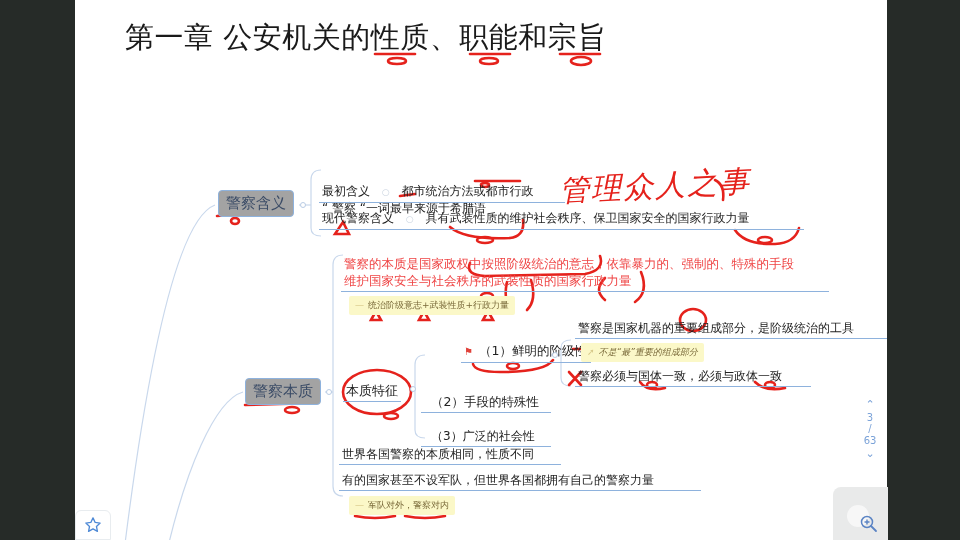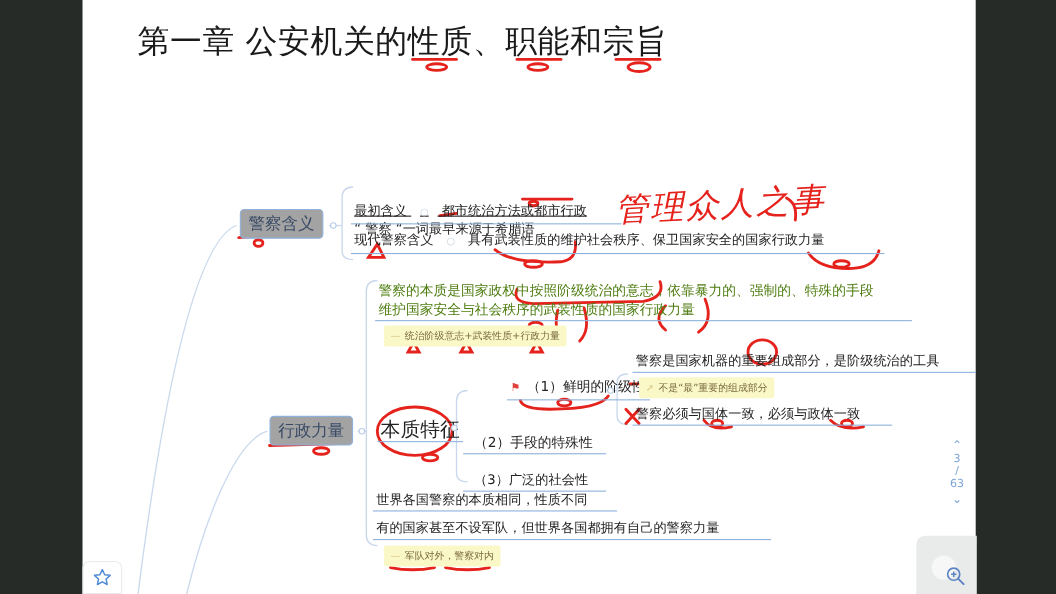--- a/index.html
+++ b/index.html
@@ -6,21 +6,21 @@
   html, body { width: 960px; height: 540px; overflow: hidden; background: #262b28; }
   body { position: relative; font-family: "DejaVu Sans", "Liberation Sans", sans-serif; color: #333; }
   .side-left { position: absolute; left: 0; top: 0; width: 75px; height: 540px; background: #262b28; }
   .side-right { position: absolute; left: 887px; top: 0; width: 73px; height: 540px; background: #262b28; }
   .page { position: absolute; left: 75px; top: 0; width: 812px; height: 540px; background: #ffffff; overflow: hidden; padding-left: 36px; }
   .title { position: absolute; left: 50px; top: 18px; font-size: 29px; color: #1a1a1a; letter-spacing: 0.5px; white-space: nowrap; }
   svg.links { position: absolute; left: 0; top: 0; width: 812px; height: 540px; pointer-events: none; }
   .node-main { position: absolute; padding: 3px 7px; font-size: 15px; color: #3a4b66; background: #a3a3a3; border: 1.5px solid #8eb2dd; border-radius: 4px; white-space: nowrap; }
   .leaf { position: absolute; font-size: 12px; color: #222; white-space: nowrap; line-height: 16px; padding: 0 3px 2px 3px; border-bottom: 1.5px solid #8eb2dd; }
   .leaf.plain { border-bottom: none; margin-top: 43px; }
-  .leaf-multi { position: absolute; font-size: 12.5px; color: #4d7c0f; line-height: 17px; padding: 0 3px 2px 3px; border-bottom: 1.5px solid #8eb2dd; white-space: nowrap; }
+  .leaf-multi { position: absolute; font-size: 12.5px; color: #ef4444; line-height: 17px; padding: 0 3px 2px 3px; border-bottom: 1.5px solid #8eb2dd; white-space: nowrap; }
   .note { position: absolute; font-size: 9px; color: #7a6a3a; background: #fbf8c8; padding: 3px 6px; white-space: nowrap; border-radius: 2px; margin-left: 12px; }
   .note .dash { color: #d8c98a; margin-right: 4px; }
   .flag { color: #e0413a; font-size: 10px; margin-right: 6px; }
   .collapse-dot { position: absolute; width: 6px; height: 6px; border: 1px solid #b9cce4; border-radius: 50%; background: #fff; }
   .handwriting { position: absolute; left: 484px; top: 166px; font-size: 30px; color: #e5221c; font-family: "DejaVu Serif", serif; font-style: italic; letter-spacing: 2px; transform: rotate(-3deg); white-space: nowrap; }
   .pager { position: absolute; left: 856px; top: 398px; width: 28px; text-align: center; color: #7aa2d8; font-size: 10px; }
   .pager .arrow { display: block; font-size: 11px; color: #7aa2d8; cursor: pointer; }
   .pager .num { display: block; line-height: 13px; }
   .pager .slash { display: block; line-height: 10px; }
   .zoom-btn { position: absolute; left: 833px; top: 487px; width: 55px; height: 53px; background: #e9eaea; border-radius: 8px 0 0 0; }
@@ -107,56 +107,56 @@
 
       <path d="M 280 516 Q 300 520 320 516"></path>
         <path d="M 330 516 Q 350 520 370 516"></path>
     </g>
   </svg>
 
   <div class="node-main" style="left:143px; top:190px;">警察含义</div>
   <div class="collapse-dot" style="left:225px; top:202px;"></div>
 
   <div class="leaf plain" style="left:244px; top:157px;">“ 警察 “一词最早来源于希腊语</div>
-  <div class="leaf" style="left:244px; top:183px; width:246px;text-decoration:underline;">
+  <div class="leaf" style="left:244px; top:183px; width:246px;">
     <span>最初含义</span>
     <span style="color:#c9d3df; margin:0 8px; font-size:9px;">○</span>
     <span>都市统治方法或都市行政</span>
   </div>
   <div class="leaf" style="left:244px; top:210px; width:485px;">
     <span>现代警察含义</span>
     <span style="color:#c9d3df; margin:0 8px; font-size:9px;">○</span>
     <span>具有武装性质的维护社会秩序、保卫国家安全的国家行政力量</span>
   </div>
 
   <div class="handwriting">管理众人之事</div>
 
-  <div class="node-main" style="left:170px; top:378px;">行政力量</div>
+  <div class="node-main" style="left:170px; top:378px;">警察本质</div>
   <div class="collapse-dot" style="left:251px; top:389px;"></div>
 
   <div class="leaf-multi" style="left:266px; top:255px; width:488px;">
     <div>警察的本质是国家政权中按照阶级统治的意志，依靠暴力的、强制的、特殊的手段</div>
     <div>维护国家安全与社会秩序的武装性质的国家行政力量</div>
   </div>
   <div class="note" style="left:262px; top:296px;">
     <span class="dash">—</span><span>统治阶级意志+武装性质+行政力量</span>
   </div>
 
-  <div class="leaf" style="left:268px; top:383px; font-size:18px;">本质特征</div>
+  <div class="leaf" style="left:268px; top:383px; font-size:13px;">本质特征</div>
   <div class="collapse-dot" style="left:335px; top:386px;"></div>
 
   <div class="leaf" style="left:346px; top:343px; width:130px; font-size:12.5px;margin-left:40px;">
     <span class="flag">⚑</span><span>（1）鲜明的阶级性</span>
   </div>
   <div class="collapse-dot" style="left:477px; top:352px;"></div>
   <div class="leaf" style="left:346px; top:394px; width:130px; font-size:12.5px; padding-left:10px;">（2）手段的特殊性</div>
   <div class="leaf" style="left:346px; top:428px; width:130px; font-size:12px; padding-left:10px;">（3）广泛的社会性</div>
 
   <div class="leaf" style="left:500px; top:320px; width:312px;">警察是国家机器的重要组成部分，是阶级统治的工具</div>
-  <div class="note" style="left:494px; top:343px;">
+  <div class="note" style="left:494px; top:343px;font-style:italic;">
     <span class="dash">➚</span><span>不是“最”重要的组成部分</span>
   </div>
   <div class="leaf" style="left:500px; top:368px; width:236px;">警察必须与国体一致，必须与政体一致</div>
 
   <div class="leaf" style="left:264px; top:446px; width:222px;">世界各国警察的本质相同，性质不同</div>
   <div class="leaf" style="left:264px; top:472px; width:362px;">有的国家甚至不设军队，但世界各国都拥有自己的警察力量</div>
   <div class="note" style="left:262px; top:496px;">
     <span class="dash">—</span><span>军队对外，警察对内</span>
   </div>
 </div>

